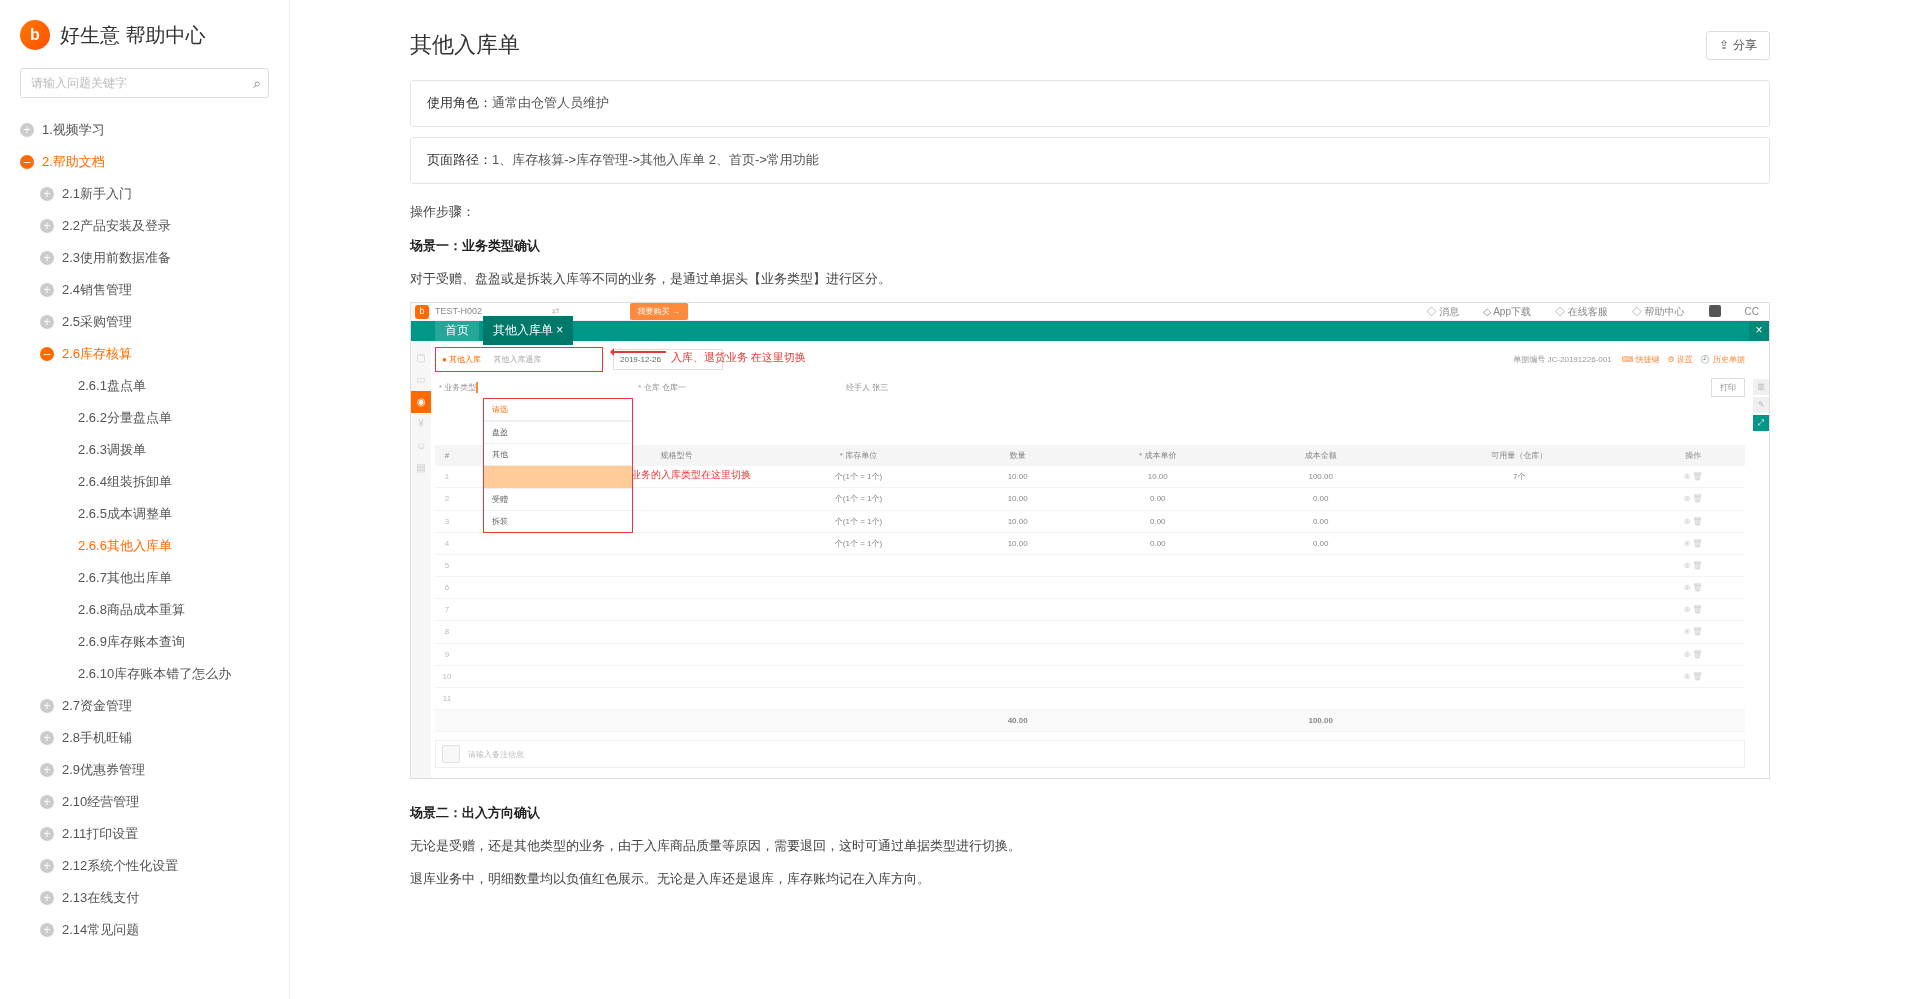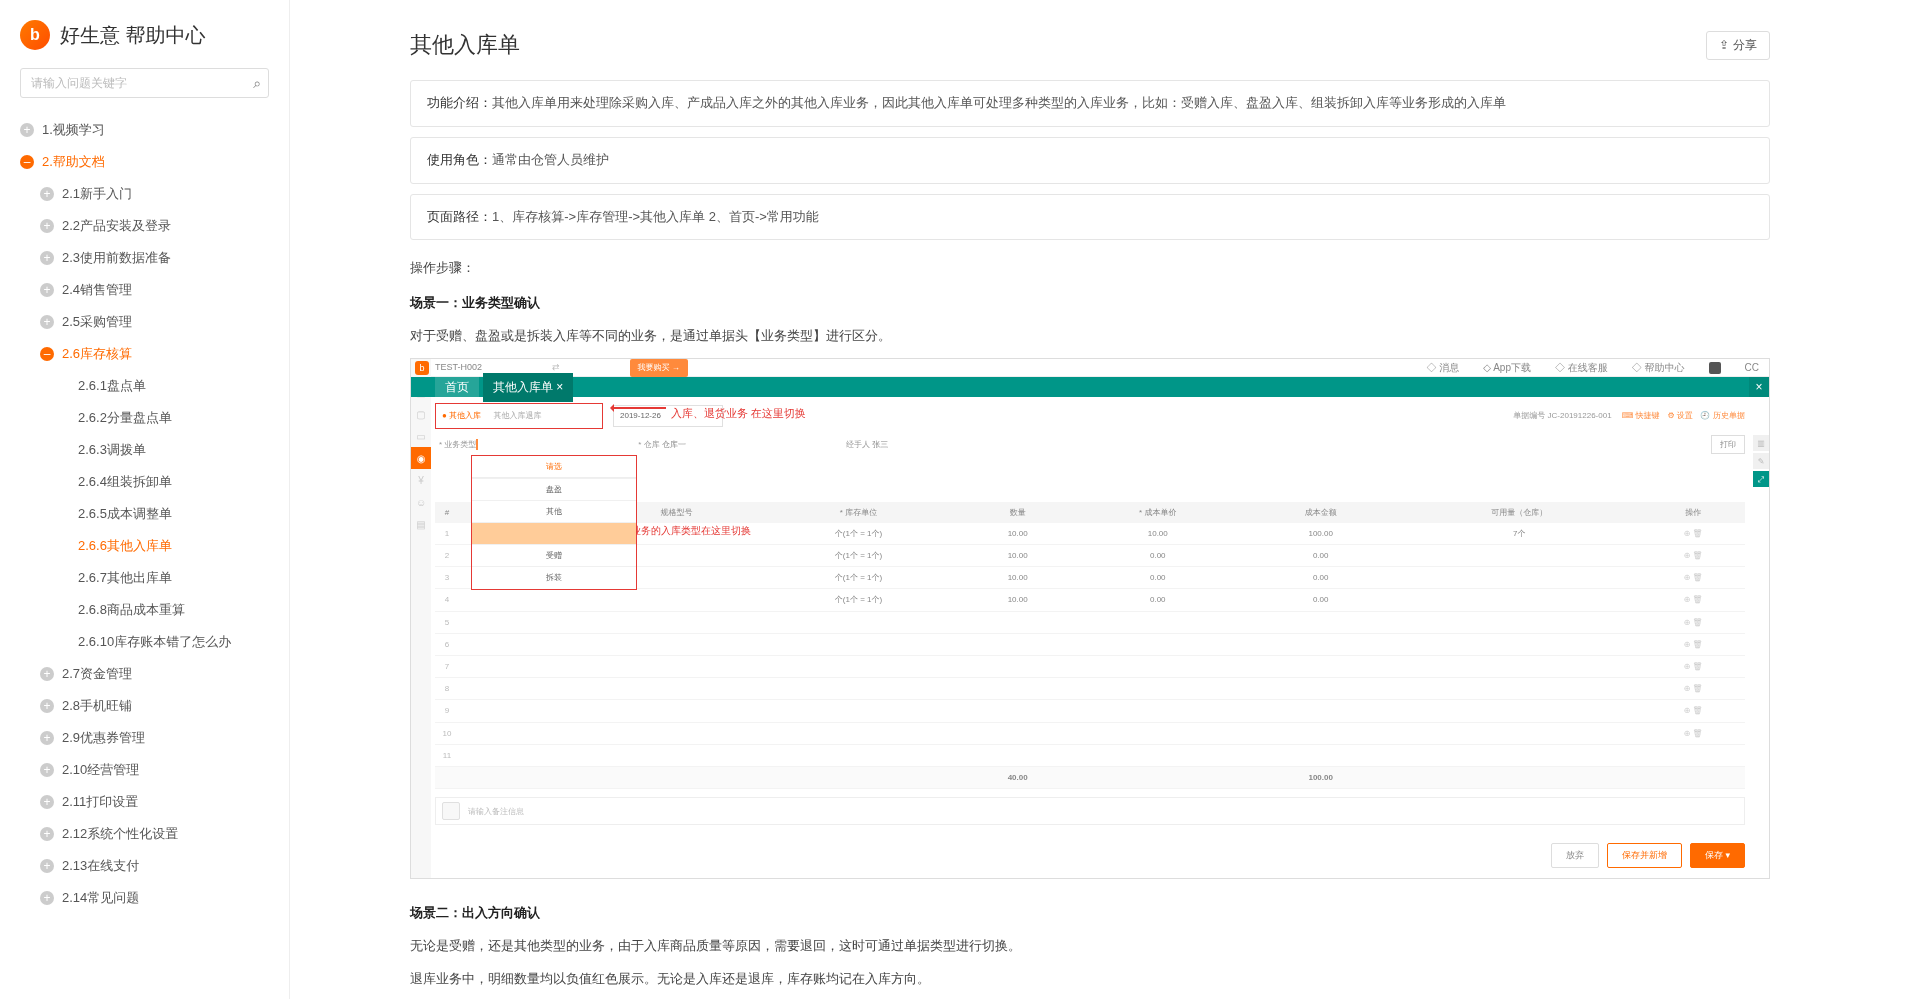--- a/index.html
+++ b/index.html
@@ -49,21 +49,21 @@
 .radio-row span { color: #ff6a00; font-size: 8px; }
 .radio-row .r2 { color: #aaa; margin-left: 10px; }
 .date-inp { border: 1px solid #e0e0e0; padding: 2px 6px; width: 110px; font-size: 8px; color: #666; }
 .ann { font-family: "SimSun", serif; color: #e53935; font-size: 11px; position: absolute; }
 .ann.a1 { top: 6px; left: 260px; }
 .arrow1 { position: absolute; top: 10px; left: 200px; width: 55px; height: 2px; background: #e53935; }
 .arrow1::before { content:''; position:absolute; left:-5px; top:-3px; border:4px solid transparent; border-right-color:#e53935; }
 .form-row { display: flex; align-items: center; gap: 160px; font-size: 8px; color: #888; margin-bottom: 4px; padding-left: 4px; }
 .form-row .lab { color: #999; }
 .oinp { border: 1px solid #ff8a3c; width: 120px; height: 14px; background: #fff; }
-.dd-wrap { border: 1.5px solid #e53935; position: absolute; top: 20px; left: 36px; width: 166px; background: #fff; z-index: 5; text-align: center; }
+.dd-wrap { border: 1.5px solid #e53935; position: absolute; top: 20px; left: 48px; width: 150px; background: #fff; z-index: 5; }
 .dd-item { padding: 3px 8px; font-size: 8px; color: #666; border-top: 1px solid #f0f0f0; }
 .dd-item.hl { background: #ffcc99; }
 .dd-top { padding: 3px 8px; color: #ff6a00; border-bottom: 1px solid #eee; font-size: 8px; }
 .tbl { position: relative; margin-top: 48px; }
 .tbl table { width: 100%; border-collapse: collapse; font-size: 8px; color: #888; }
 .tbl th { background: #f5f5f5; padding: 3px 4px; font-weight: normal; text-align: center; }
 .tbl td { padding: 3px 4px; text-align: center; border-bottom: 1px solid #f3f3f3; height: 16px; }
 .tbl td.c1 { text-align: center; width: 24px; color: #bbb; }
 .tbl th.hlh { background: #ff7a33; color: #fff; }
 .leftbar { position: absolute; left: 0; top: 0; bottom: 0; width: 20px; background: #f7f7f7; }
@@ -149,20 +149,23 @@
       <li class="lvl2 active">
           <span class="txt">2.6.6其他入库单</span>
         </li>
       <li class="lvl2">
           <span class="txt">2.6.7其他出库单</span>
         </li>
       <li class="lvl2">
           <span class="txt">2.6.8商品成本重算</span>
         </li>
       <li class="lvl2">
+          <span class="txt">2.6.9库存账本查询</span>
+        </li>
+      <li class="lvl2">
           <span class="txt">2.6.10库存账本错了怎么办</span>
         </li>
       <li class="lvl1">
           <span class="icon plus">+</span>
           <span class="txt">2.7资金管理</span>
         </li>
       <li class="lvl1">
           <span class="icon plus">+</span>
           <span class="txt">2.8手机旺铺</span>
         </li>
@@ -195,21 +198,20 @@
 
   <main class="main">
     <div class="title-row">
       <h1 class="page-title">其他入库单</h1>
       <button class="share-btn">
           <span>⇪</span>
           <span>分享</span>
         </button>
     </div>
 
-    <div class="info-box"><span class="label">功能介绍：</span><span>其他入库单用来处理除采购入库、产成品入库之外的其他入库业务，因此其他入库单可处理多种类型的入库业务，比如：受赠入库、盘盈入库、组装拆卸入库等业务形成的入库单</span></div>
     <div class="info-box"><span class="label">使用角色：</span><span>通常由仓管人员维护</span></div>
     <div class="info-box"><span class="label">页面路径：</span><span>1、库存核算-&gt;库存管理-&gt;其他入库单 2、首页-&gt;常用功能</span></div>
 
     <div class="content">
       <p>操作步骤：</p>
       <p class="scene">场景一：业务类型确认</p>
       <p>对于受赠、盘盈或是拆装入库等不同的业务，是通过单据头【业务类型】进行区分。</p>
 
       <div class="shot">
         <div class="leftbar">
@@ -446,25 +448,20 @@
             <div class="sq">▥</div>
             <div class="sq">✎</div>
             <div class="sq teal">⤢</div>
           </div>
 
           <div class="remarkbox">
             <div class="ric"></div>
 
             <span>请输入备注信息</span>
           </div>
-          <div class="bbar">
-            <span class="bbtn">放弃</span>
-            <span class="bbtn outl">保存并新增</span>
-            <span class="bbtn fill">保存 ▾</span>
-          </div>
         </div>
       </div>
 
       <p class="scene">场景二：出入方向确认</p>
       <p>无论是受赠，还是其他类型的业务，由于入库商品质量等原因，需要退回，这时可通过单据类型进行切换。</p>
       <p>退库业务中，明细数量均以负值红色展示。无论是入库还是退库，库存账均记在入库方向。</p>
 
     </div>
   </main>
 </div>

